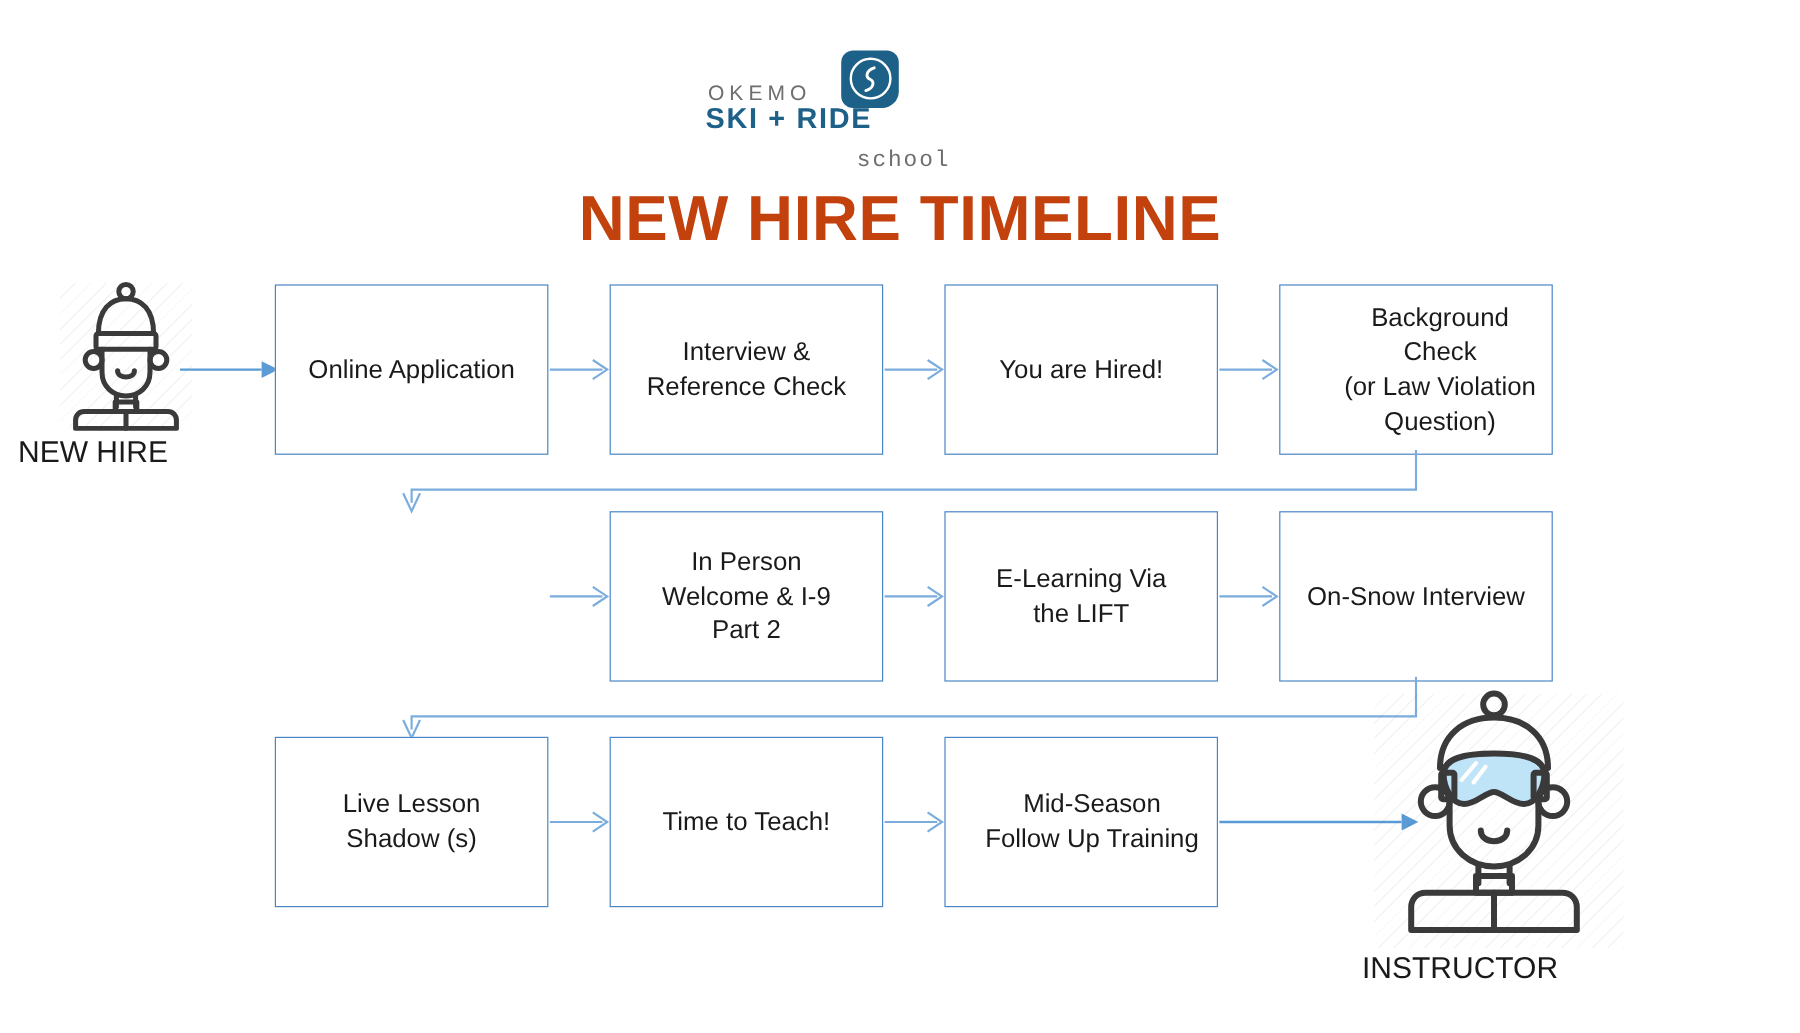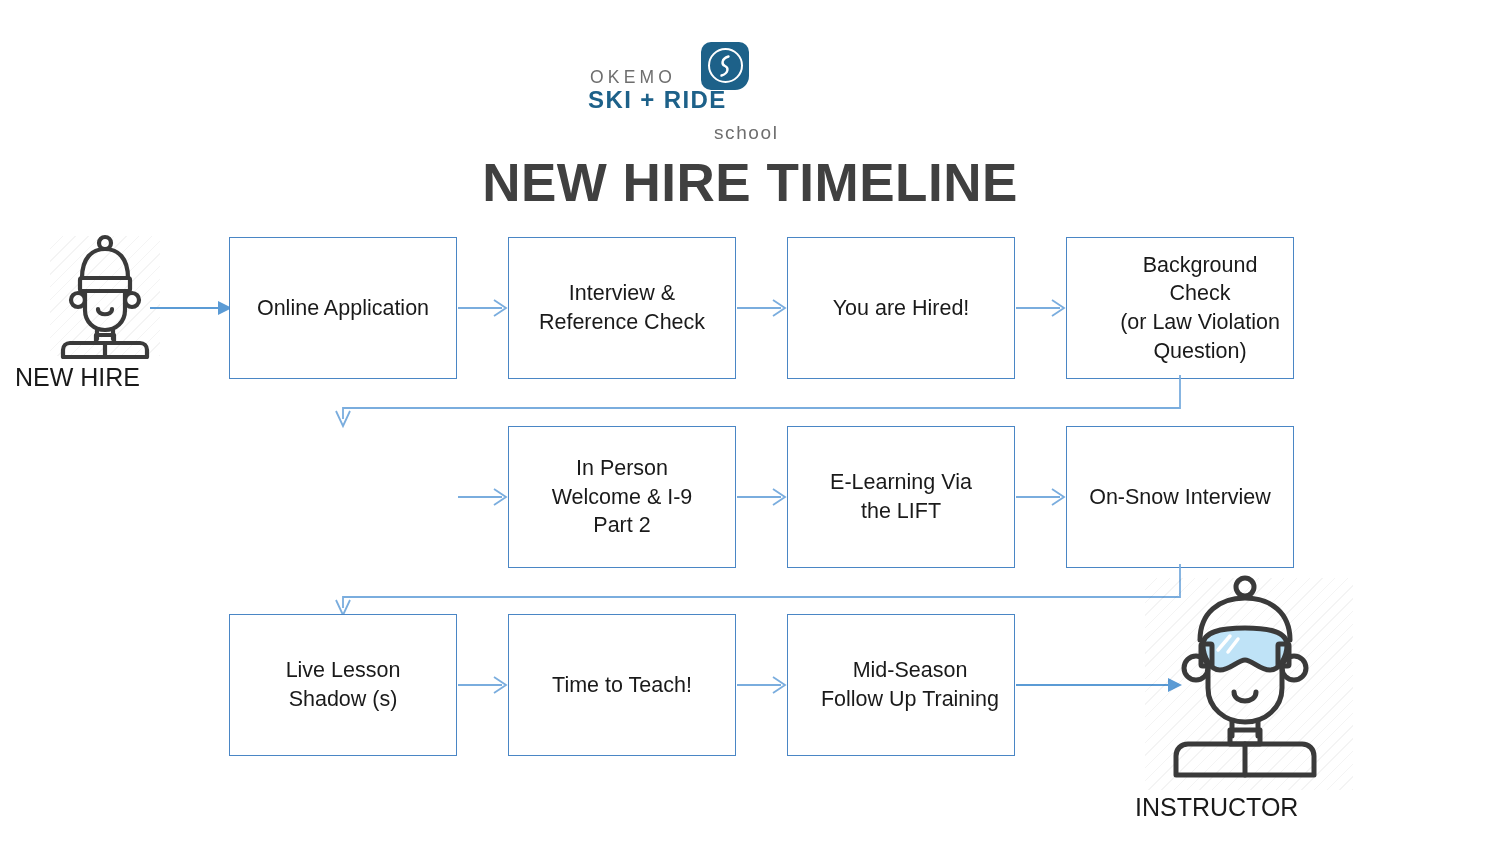--- a/index.html
+++ b/index.html
@@ -77,33 +77,33 @@
     font-family: "Liberation Sans", sans-serif;
     white-space: nowrap;
   }
   .logo-school {
     position: absolute;
     left: 126px;
     top: 80px;
     font-size: 19px;
     letter-spacing: 1.6px;
     color: #6e6e6e;
-    font-family: Liberation Sans, sans-serif;
+    font-family: Liberation Mono, monospace;
   }
 
   
   #page-title {
     position: absolute;
     left: 0;
     top: 152px;
     width: 1500px;
     text-align: center;
     font-size: 53px;
     font-weight: bold;
-    color: #404040;
+    color: #c2410c;
     letter-spacing: 0.5px;
     font-family: "Liberation Sans", sans-serif;
   }
 
   
   .flow-box {
     position: absolute;
     box-sizing: border-box;
     border: 1.6px solid #4a86c5;
     background: #ffffff;

